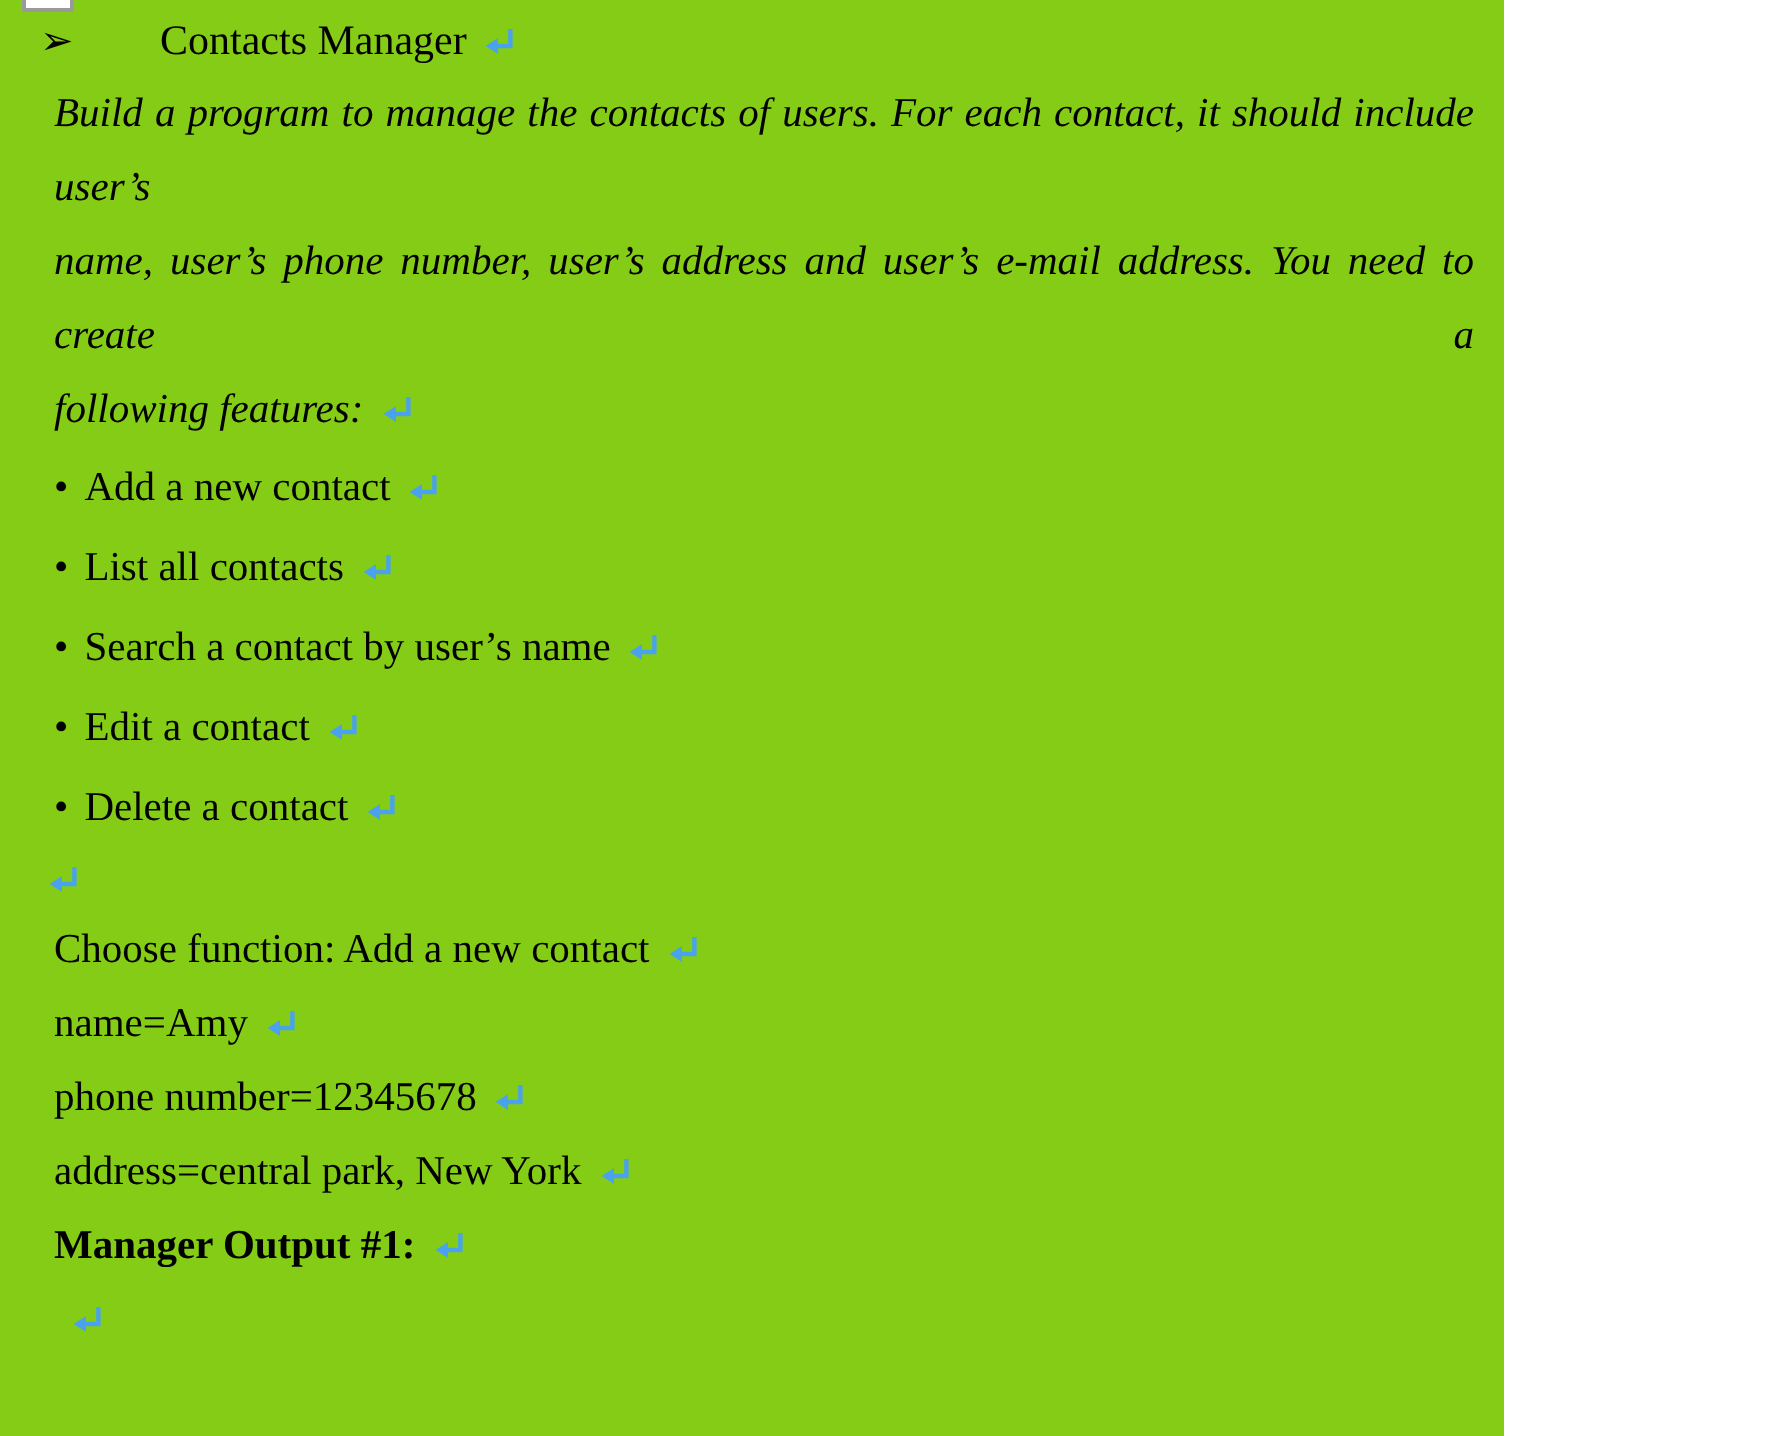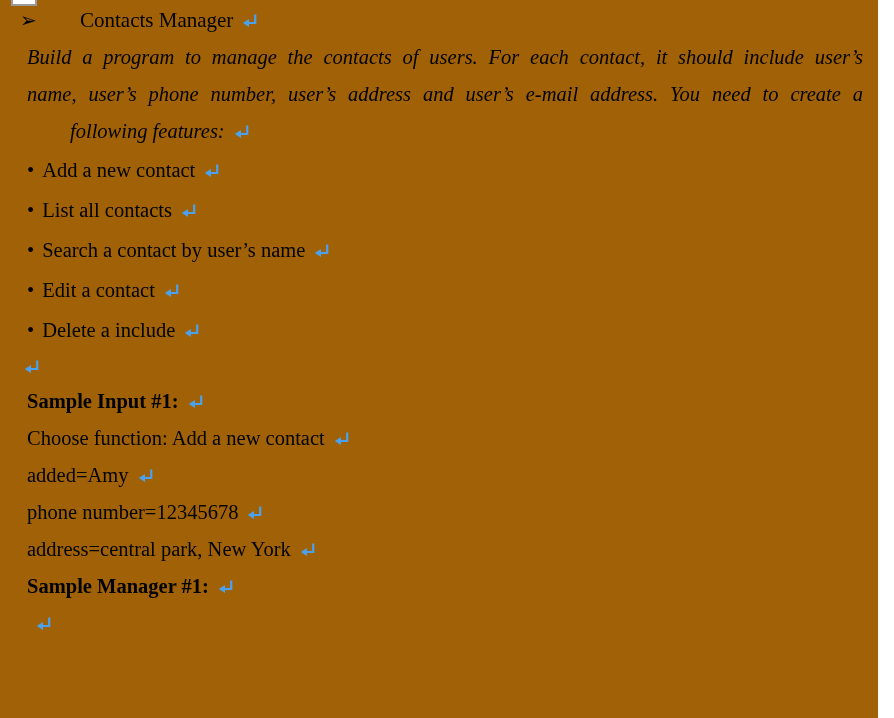--- a/index.html
+++ b/index.html
@@ -2,23 +2,23 @@
 <html><head>
 <meta charset="utf-8">
 <style>
   html, body {
     margin: 0;
     padding: 0;
     background: #ffffff;
   }
   .page {
     position: relative;
-    width: 878px;
+    width: 752px;
     height: 718px;
-    background: #a16207;
+    background: #84cc16;
     overflow: hidden;
     font-family: "Liberation Serif", "DejaVu Serif", serif;
     font-size: 20.5px;
     color: #000000;
   }
   .clip-box {
     position: absolute;
     left: 11px;
     top: -3px;
     width: 22px;
@@ -44,21 +44,20 @@
     padding: 0 15px 0 27px;
   }
   .intro .iline {
     line-height: 37px;
     text-align: justify;
     text-align-last: justify;
     font-style: italic;
   }
   .intro .iline.last {
     text-align-last: left;
-    margin-left: 43px;
   }
   .bullets {
     padding: 0 15px 0 27px;
   }
   .bullet-line {
     line-height: 40px;
     white-space: nowrap;
   }
   .bullet-marker {
     margin-right: 8px;
@@ -123,55 +122,51 @@
           <path d="M7 7 L7 15 L0.8 11 Z" fill="currentColor"></path>
         </svg>
     </div>
     <div class="bullet-line">
       <span class="bullet-marker">•</span><span>Edit a contact</span><svg class="ret" width="16" height="17" viewBox="0 0 16 17">
           <path d="M13.2 2.5 V11 H6" fill="none" stroke="currentColor" stroke-width="2.2"></path>
           <path d="M7 7 L7 15 L0.8 11 Z" fill="currentColor"></path>
         </svg>
     </div>
     <div class="bullet-line">
-      <span class="bullet-marker">•</span><span>Delete a include</span><svg class="ret" width="16" height="17" viewBox="0 0 16 17">
+      <span class="bullet-marker">•</span><span>Delete a contact</span><svg class="ret" width="16" height="17" viewBox="0 0 16 17">
           <path d="M13.2 2.5 V11 H6" fill="none" stroke="currentColor" stroke-width="2.2"></path>
           <path d="M7 7 L7 15 L0.8 11 Z" fill="currentColor"></path>
         </svg>
     </div>
   </div>
 
   <div class="empty-line"><svg class="ret" style="margin-left:0" width="16" height="17" viewBox="0 0 16 17">
         <path d="M13.2 2.5 V11 H6" fill="none" stroke="currentColor" stroke-width="2.2"></path>
         <path d="M7 7 L7 15 L0.8 11 Z" fill="currentColor"></path>
       </svg></div>
 
-  <div class="tline"><span class="bold">Sample Input #1:</span><svg class="ret" width="16" height="17" viewBox="0 0 16 17">
-        <path d="M13.2 2.5 V11 H6" fill="none" stroke="currentColor" stroke-width="2.2"></path>
-        <path d="M7 7 L7 15 L0.8 11 Z" fill="currentColor"></path>
-      </svg></div>
 
   <div class="tline"><span>Choose function: Add a new contact</span><svg class="ret" width="16" height="17" viewBox="0 0 16 17">
         <path d="M13.2 2.5 V11 H6" fill="none" stroke="currentColor" stroke-width="2.2"></path>
         <path d="M7 7 L7 15 L0.8 11 Z" fill="currentColor"></path>
       </svg></div>
-  <div class="tline"><span>added=Amy</span><svg class="ret" width="16" height="17" viewBox="0 0 16 17">
+  <div class="tline"><span>name=Amy</span><svg class="ret" width="16" height="17" viewBox="0 0 16 17">
         <path d="M13.2 2.5 V11 H6" fill="none" stroke="currentColor" stroke-width="2.2"></path>
         <path d="M7 7 L7 15 L0.8 11 Z" fill="currentColor"></path>
       </svg></div>
   <div class="tline"><span>phone number=12345678</span><svg class="ret" width="16" height="17" viewBox="0 0 16 17">
         <path d="M13.2 2.5 V11 H6" fill="none" stroke="currentColor" stroke-width="2.2"></path>
         <path d="M7 7 L7 15 L0.8 11 Z" fill="currentColor"></path>
       </svg></div>
   <div class="tline"><span>address=central park, New York</span><svg class="ret" width="16" height="17" viewBox="0 0 16 17">
         <path d="M13.2 2.5 V11 H6" fill="none" stroke="currentColor" stroke-width="2.2"></path>
         <path d="M7 7 L7 15 L0.8 11 Z" fill="currentColor"></path>
       </svg></div>
 
-  <div class="tline"><span class="bold">Sample Manager #1:</span><svg class="ret" width="16" height="17" viewBox="0 0 16 17">
+  <div class="tline"><span class="bold">Manager Output #1:</span><svg class="ret" width="16" height="17" viewBox="0 0 16 17">
         <path d="M13.2 2.5 V11 H6" fill="none" stroke="currentColor" stroke-width="2.2"></path>
         <path d="M7 7 L7 15 L0.8 11 Z" fill="currentColor"></path>
       </svg></div>
 
   <div class="tline"><svg class="ret" width="16" height="17" viewBox="0 0 16 17">
         <path d="M13.2 2.5 V11 H6" fill="none" stroke="currentColor" stroke-width="2.2"></path>
         <path d="M7 7 L7 15 L0.8 11 Z" fill="currentColor"></path>
       </svg></div>
 
 </div>

